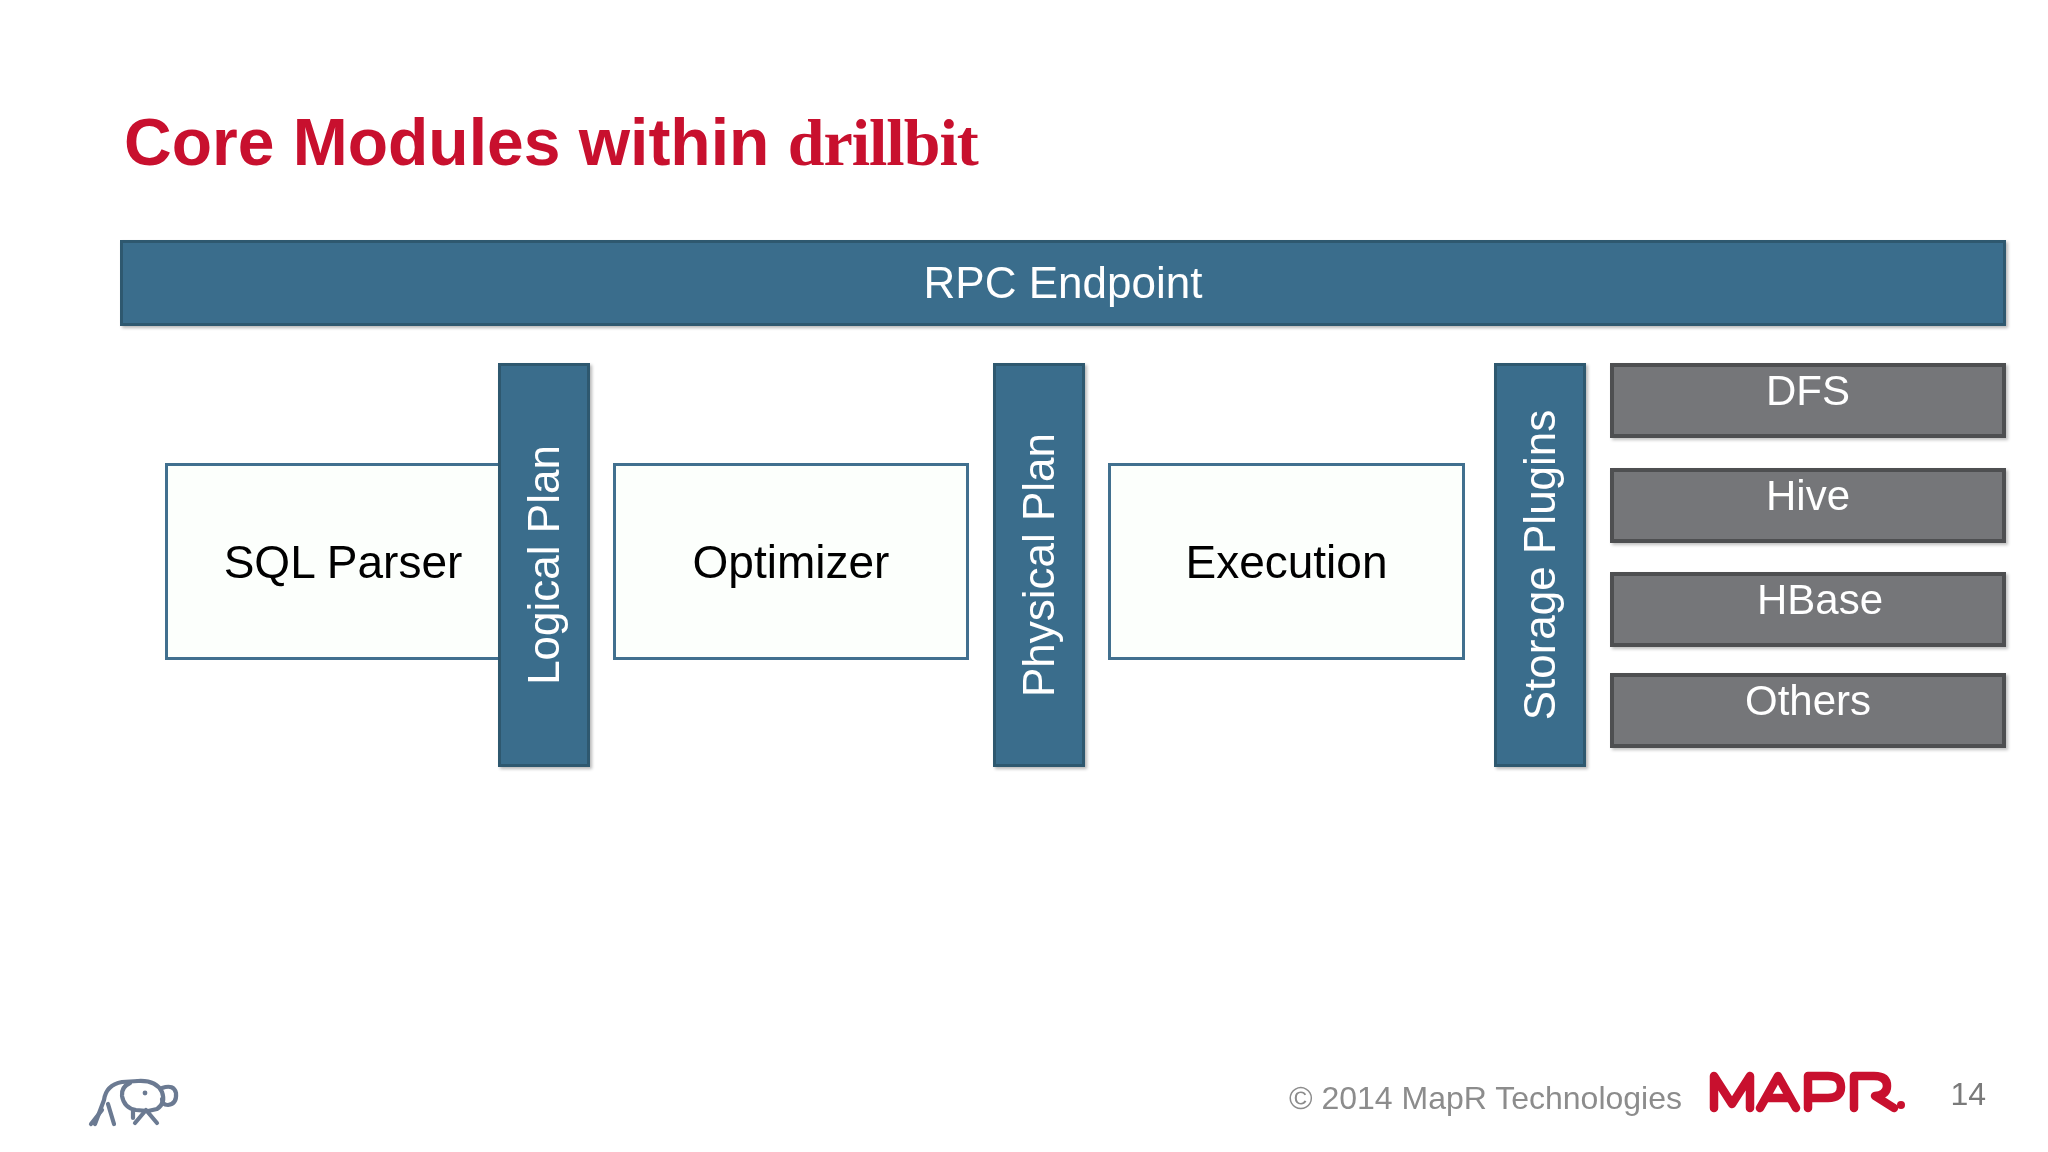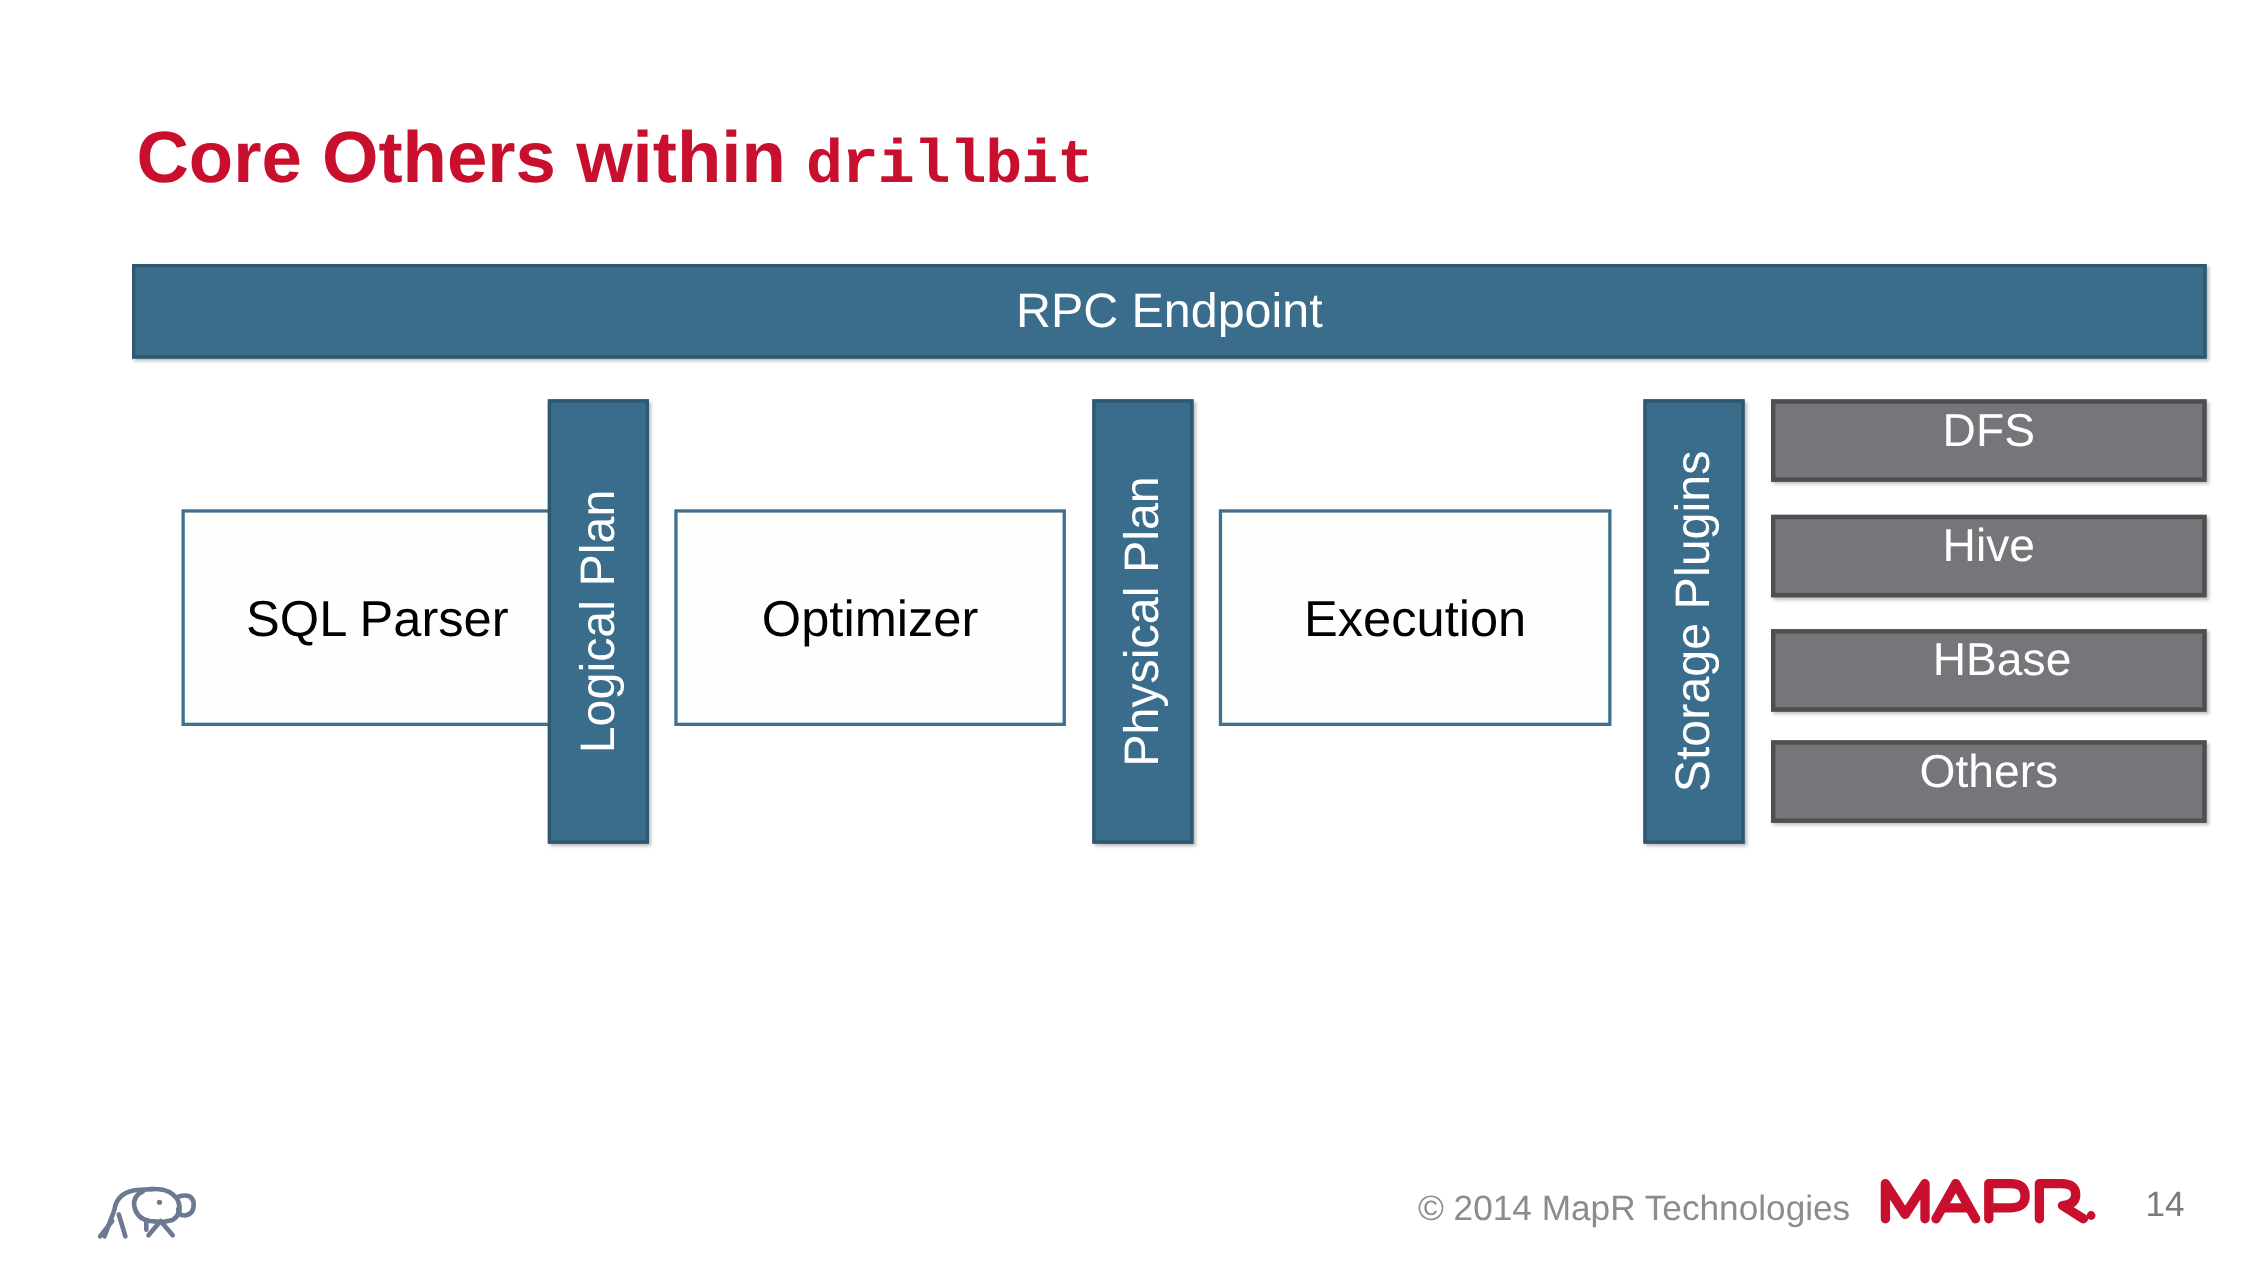--- a/index.html
+++ b/index.html
@@ -21,22 +21,22 @@
     position: absolute;
     left: 124px;
     top: 62px;
     font-size: 66px;
     line-height: 1.12;
     color: #C8102E;
     white-space: nowrap;
     letter-spacing: 0px;
   }
   #slide-title .mono {
-    font-family: Liberation Mono, monospace;
-    font-size: 56px;
+    font-family: Liberation Serif, serif;
+    font-size: 66px;
     letter-spacing: -1px;
   }
 
   
   #diagram {
     position: absolute;
     left: 0;
     top: 0;
     width: 2048px;
     height: 1152px;
@@ -160,21 +160,21 @@
     right: 62px;
     top: 34px;
     font-size: 32px;
     color: #7A7A7A;
     white-space: nowrap;
   }
 </style>
 </head>
 <body>
 
-<h1 id="slide-title"><span>Core Others within </span><span class="mono">drillbit</span></h1>
+<h1 id="slide-title"><span>Core Modules within </span><span class="mono">drillbit</span></h1>
 
 <div id="diagram">
 
   <div id="rpc-endpoint">
     <span>RPC Endpoint</span>
   </div>
 
   <div class="module-box" id="module-sql-parser">
     <span>SQL Parser</span>
   </div>

